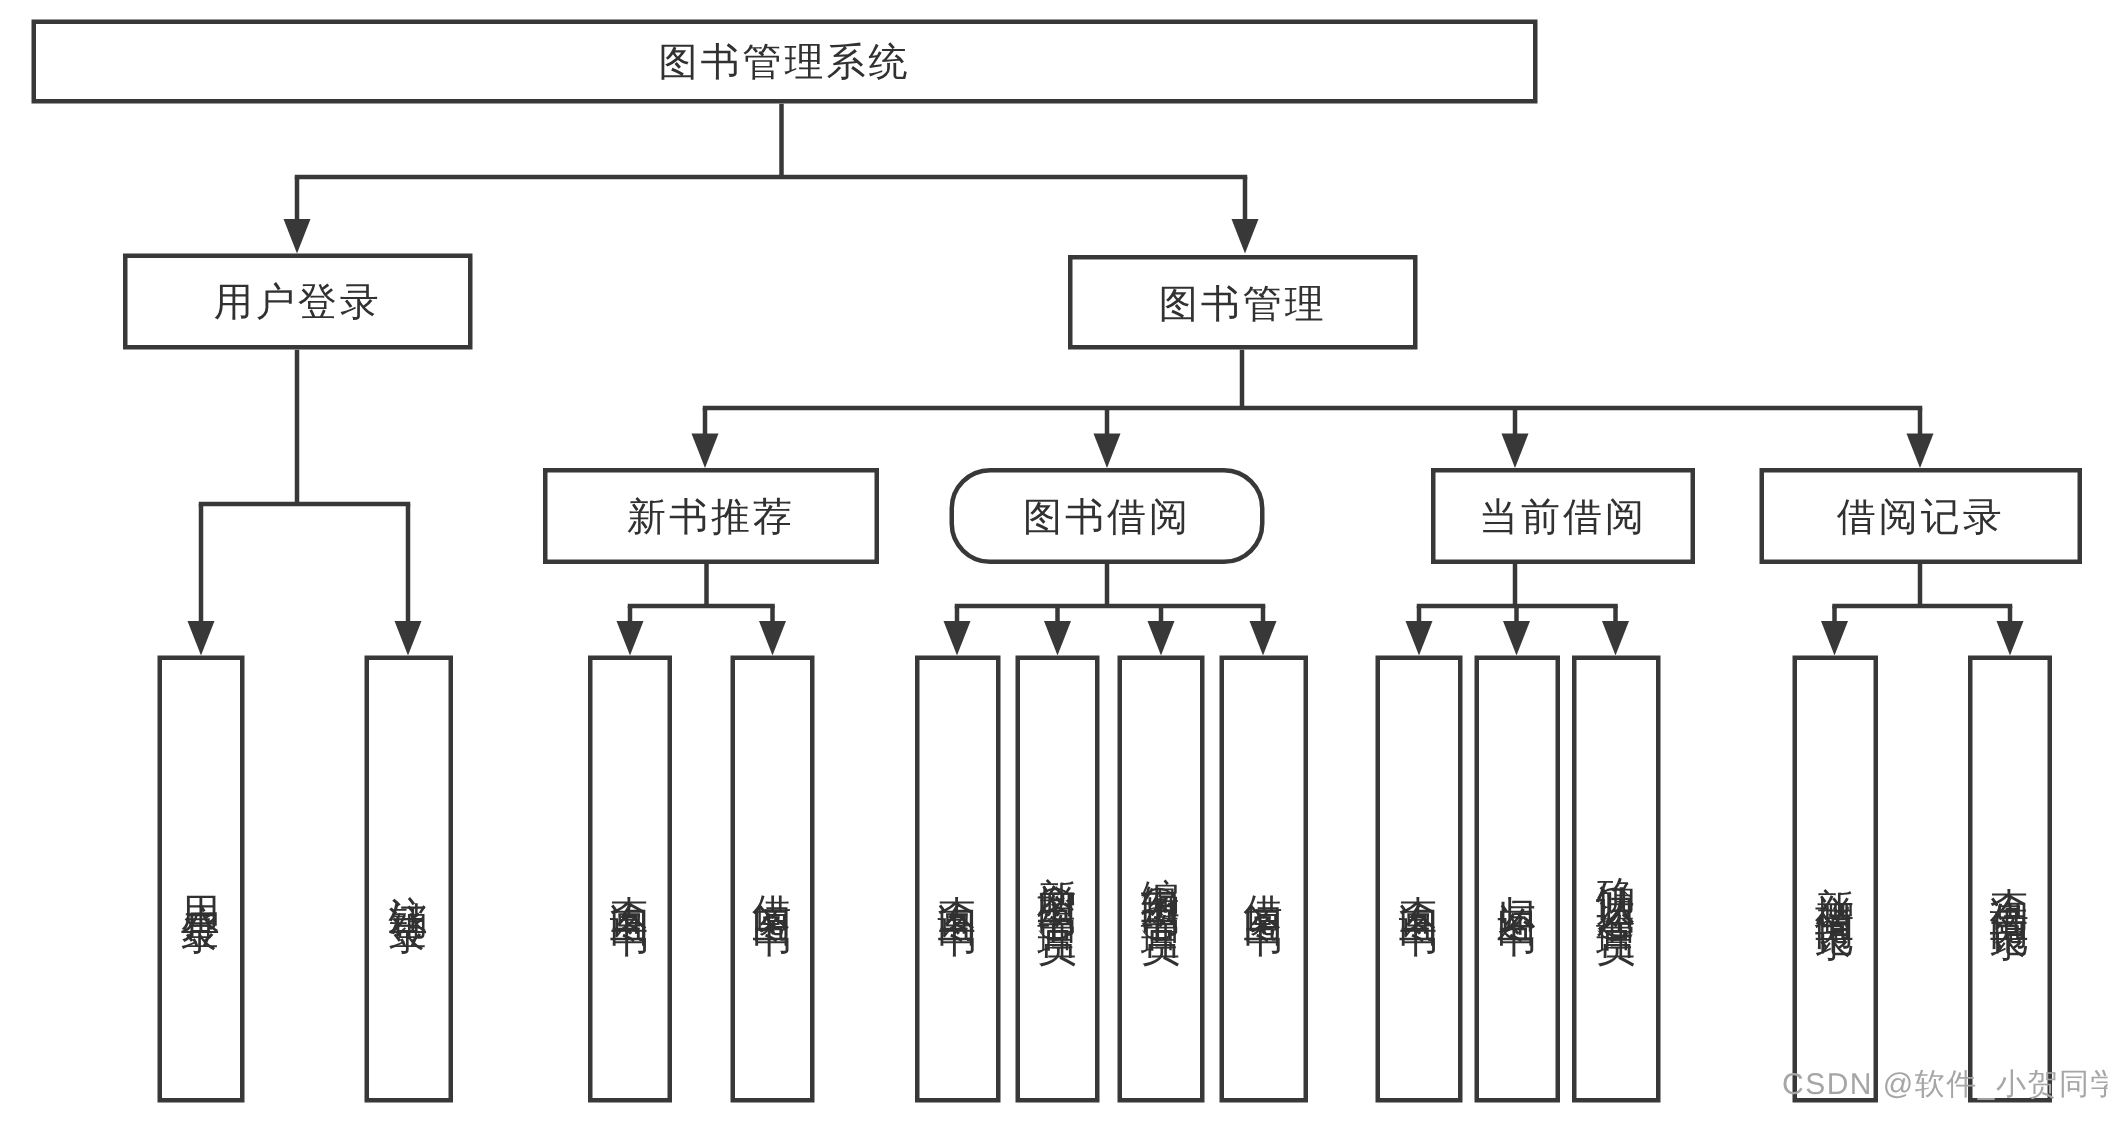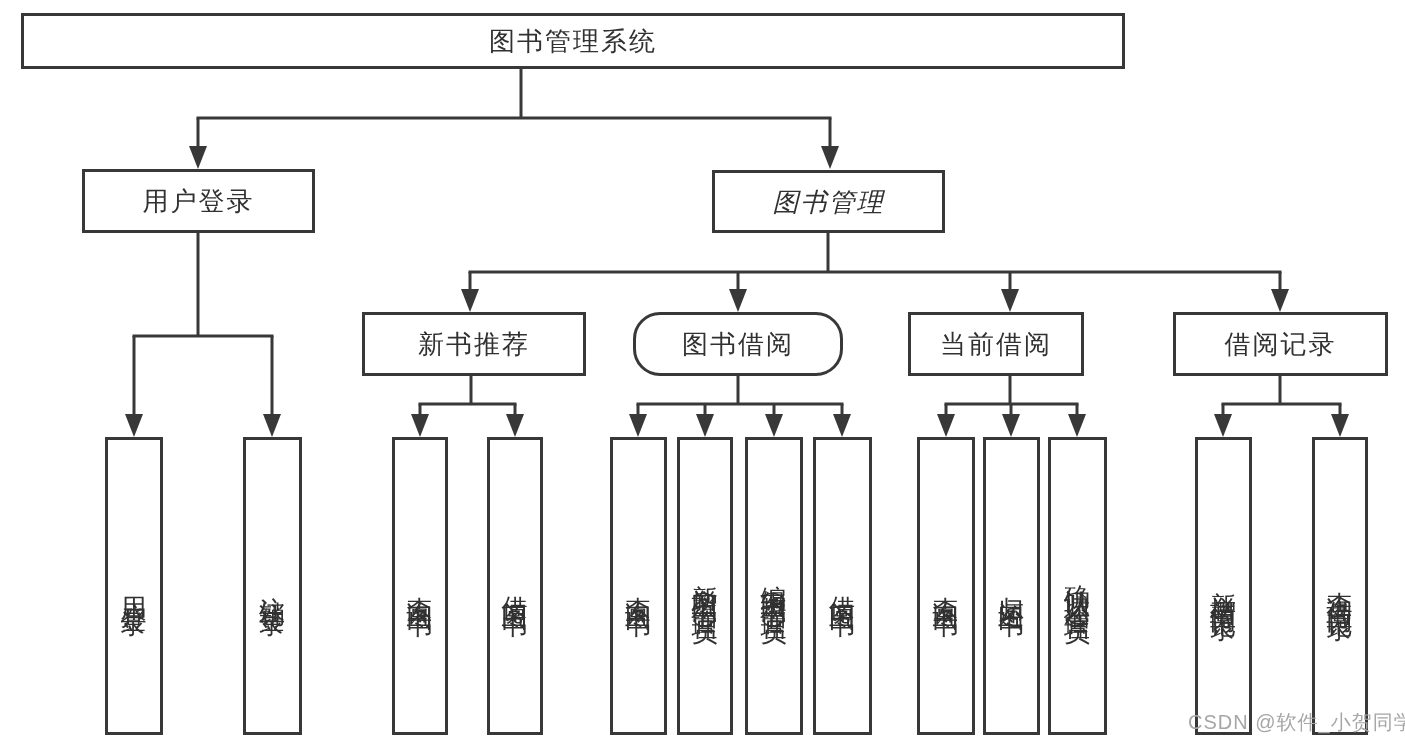--- a/index.html
+++ b/index.html
@@ -111,28 +111,28 @@
       <line x1="1077" y1="404" x2="1077" y2="418" stroke="#383838" stroke-width="3"></line>
       <polygon points="1077,437 1068,414 1086,414" fill="#383838"></polygon>
       <line x1="1280" y1="376" x2="1280" y2="404" stroke="#383838" stroke-width="3"></line>
       <line x1="1221.5" y1="404" x2="1341.5" y2="404" stroke="#383838" stroke-width="3"></line>
       <line x1="1223" y1="404" x2="1223" y2="418" stroke="#383838" stroke-width="3"></line>
       <polygon points="1223,437 1214,414 1232,414" fill="#383838"></polygon>
       <line x1="1340" y1="404" x2="1340" y2="418" stroke="#383838" stroke-width="3"></line>
       <polygon points="1340,437 1331,414 1349,414" fill="#383838"></polygon>
     </svg>
 
-  <div class="box" style="left:21px;top:13px;width:1104px;height:56px;">图书管理系统</div>
+  <div class="box" style="left:21px;top:13px;width:1004px;height:56px;">图书管理系统</div>
 
   <div class="box" style="left:82px;top:169px;width:233px;height:64px;">用户登录</div>
-  <div class="box" style="left:712px;top:170px;width:233px;height:63px;font-style:italic;">图书管理</div>
+  <div class="box" style="left:712px;top:170px;width:233px;height:63px;">图书管理</div>
 
   <div class="box" style="left:362px;top:312px;width:224px;height:64px;">新书推荐</div>
   <div class="box" style="left:633px;top:312px;width:210px;height:64px;border-radius:27px;">图书借阅</div>
-  <div class="box" style="left:908px;top:312px;width:176px;height:64px;">当前借阅</div>
+  <div class="box" style="left:954px;top:312px;width:176px;height:64px;">当前借阅</div>
   <div class="box" style="left:1173px;top:312px;width:215px;height:64px;">借阅记录</div>
 
   <div class="box vert" style="left:105px;top:437px;width:58px;height:298px;">用户登录</div>
   <div class="box vert" style="left:243px;top:437px;width:59px;height:298px;">注销登录</div>
 
   <div class="box vert" style="left:392px;top:437px;width:56px;height:298px;">查询图书</div>
   <div class="box vert" style="left:487px;top:437px;width:56px;height:298px;">借阅图书</div>
 
   <div class="box vert" style="left:610px;top:437px;width:57px;height:298px;">查询图书</div>
   <div class="box vert" style="left:677px;top:437px;width:56px;height:298px;">新增图书（管理员）</div>

